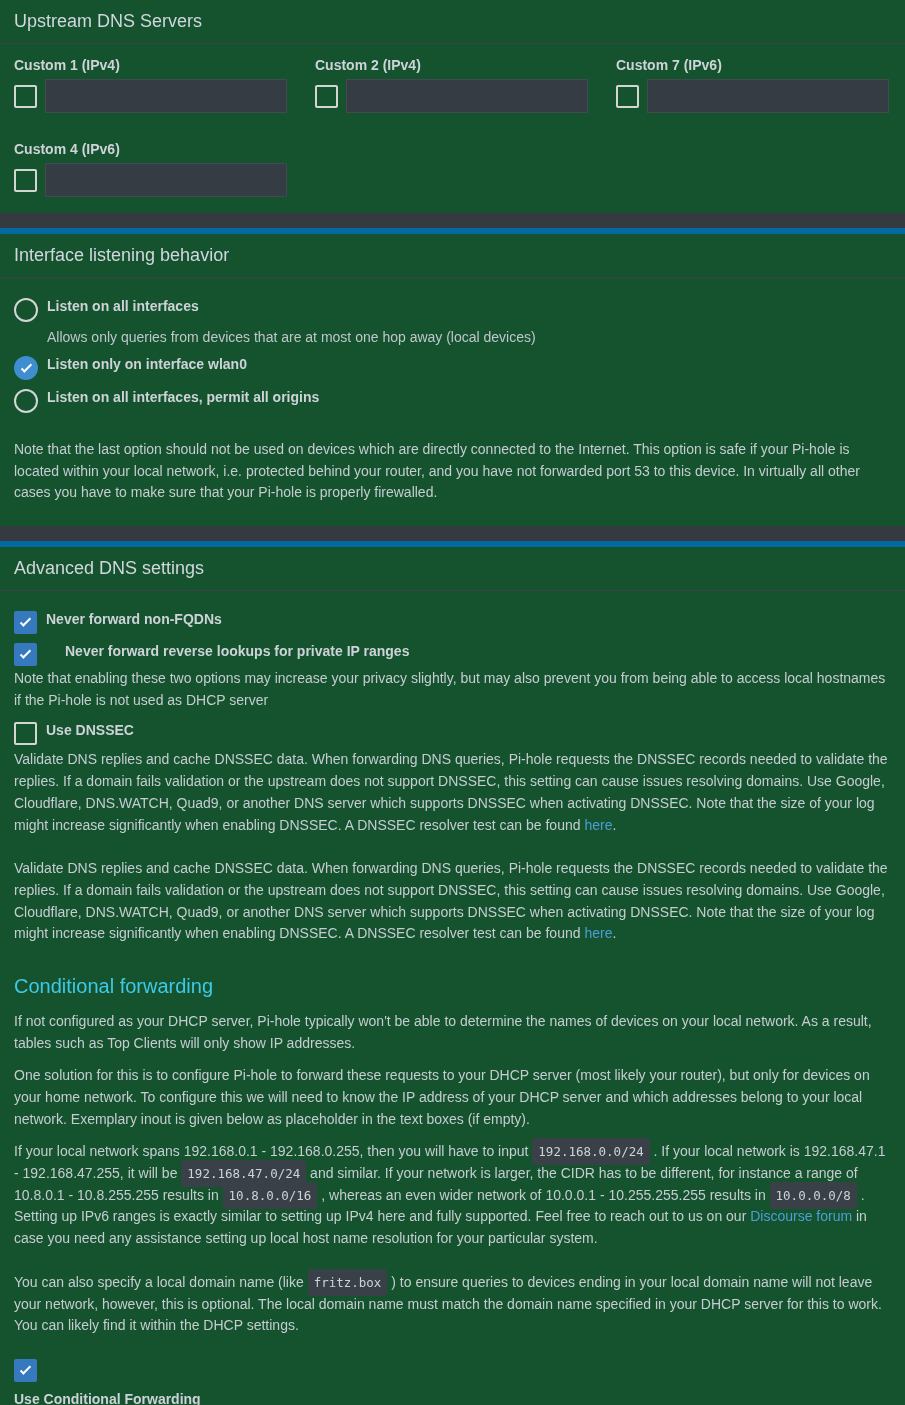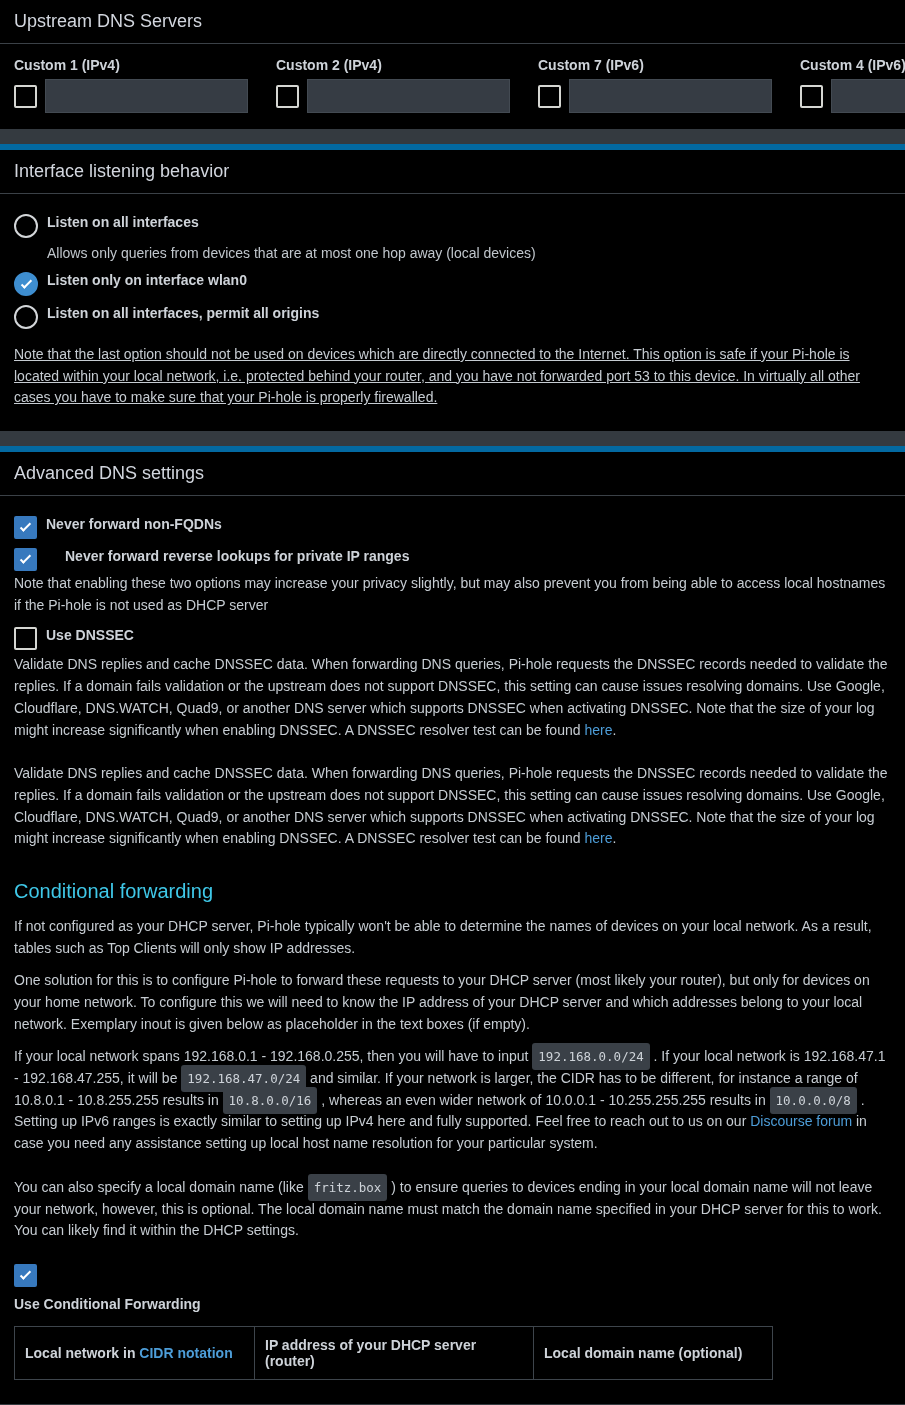--- a/index.html
+++ b/index.html
@@ -6,36 +6,36 @@
   html,body { margin:0; padding:0; }
   body {
     width:905px; height:1405px;
     background:#343a40;
     font-family:"Liberation Sans", sans-serif;
     font-size:14px;
     color:#c6ccd2;
     overflow:hidden;
   }
   .box {
-    background:#000000;
+    background:#14532d;
     margin-bottom:15px;
   }
   .box.warning { border-top:6px solid #0369a1; }
   .box-header {
     padding:11px 14px;
     border-bottom:1px solid #3b4147;
     font-size:18px;
     color:#d2d6de;
   }
   .box-body { padding:13px 16px 16px 14px; }
 
   
   .upstream-grid {
     display:grid;
-    grid-template-columns:1fr 1fr 1fr 1fr;
+    grid-template-columns:1fr 1fr 1fr;
     column-gap:34px;
     row-gap:11px;
     gap:28px;
   }
   .field-label { font-weight:700; color:#ced3d9; margin-bottom:6px; }
   .field-row { display:flex; align-items:center; gap:8px; }
   .text-input {
     flex:1; height:34px;
     background:#363c44;
     border:1px solid #434a52;
@@ -65,21 +65,21 @@
     border-left:2px solid #ffffff;
     border-bottom:2px solid #ffffff;
     transform:rotate(-45deg) translate(1px,-1px);
   }
   .on .tick { display:block; }
 
   .option-row { display:flex; align-items:flex-start; gap:9px; margin-bottom:9px; }
   .option-label { font-weight:700; color:#ced3d9; }
   .option-desc { margin:-2px 0 11px 33px; color:#c0c6cc; }
 
-  p.note { margin:15px 0 6px; line-height:1.55;text-decoration:underline; }
+  p.note { margin:26px 0 6px; line-height:1.55; }
   p.body-p { margin:0 0 11px; line-height:1.55; }
   p.tight { margin:2px 0 11px; }
   p.spaced-top { margin-top:22px; }
 
   .inline-code {
     font-family:"DejaVu Sans Mono", monospace;
     font-size:12.5px;
     background:#3a4047;
     color:#ced3d9;
     padding:6px 6px;

